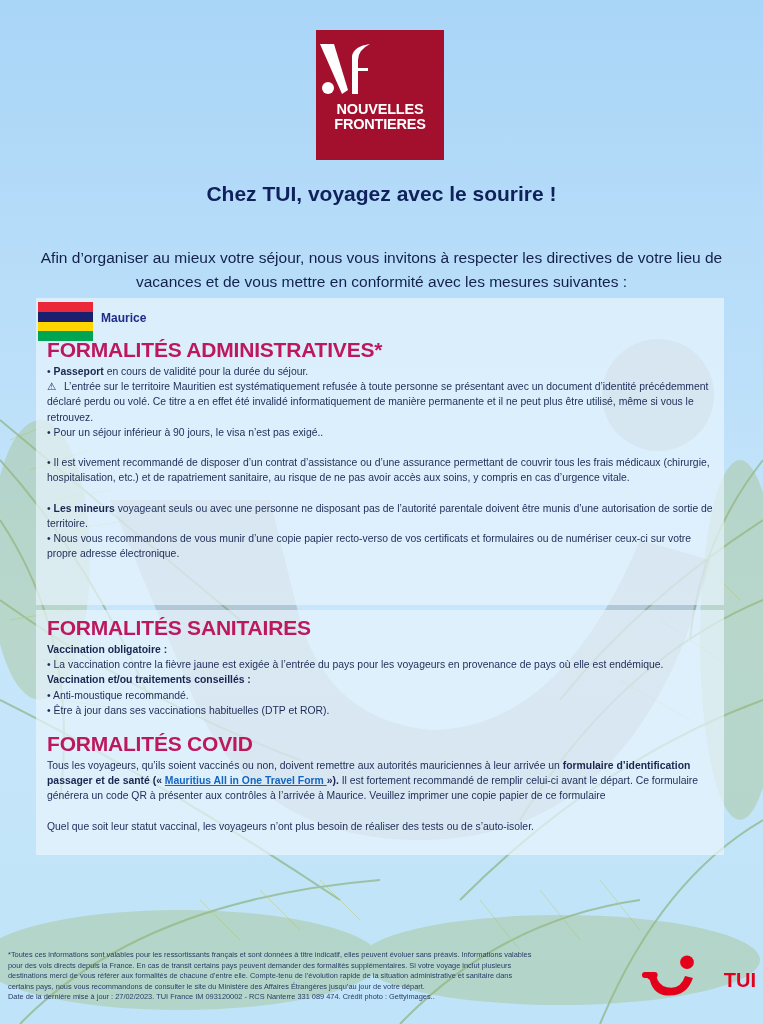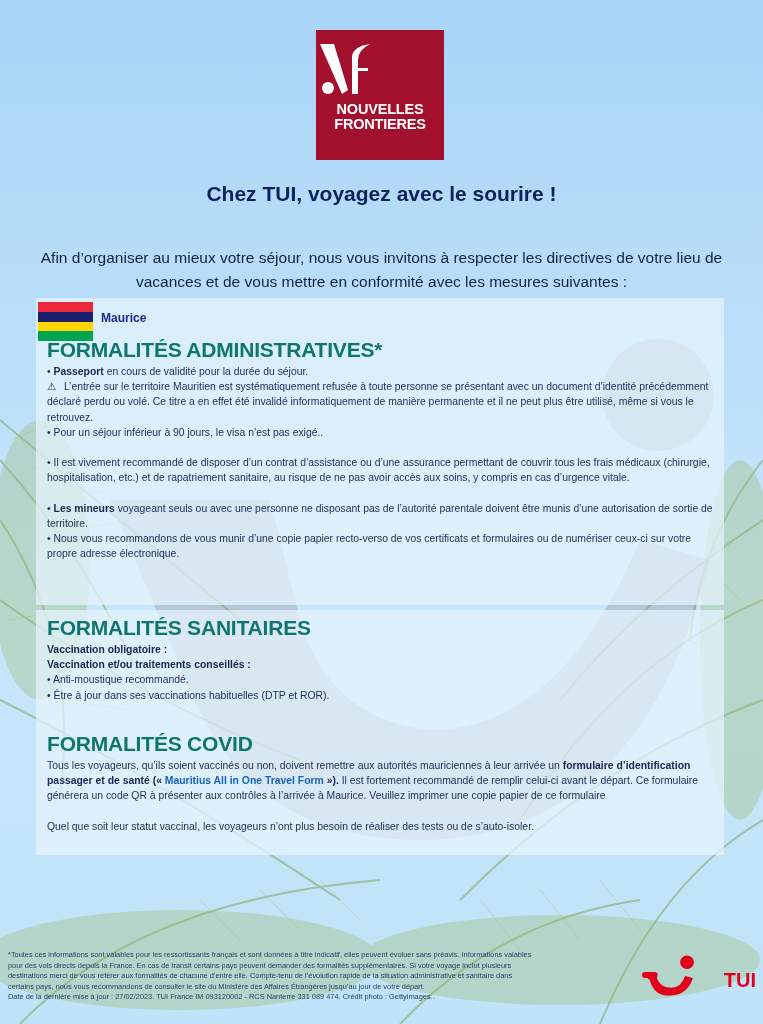--- a/index.html
+++ b/index.html
@@ -41,28 +41,28 @@
   .panel.p2 { top: 610px; height: 245px; }
 
   .content { position: absolute; left: 47px; width: 670px; z-index: 3; color: #1d2b57; }
   .flag { position: absolute; left: 38px; top: 302px; width: 55px; height: 39px; z-index: 3; }
   .flag div { height: 25%; }
   .country {
     position: absolute; left: 101px; top: 311px; font-size: 12px; font-weight: bold;
     color: #1e2c8a; z-index: 3;
   }
   .sec-title {
-    position: absolute; left: 47px; font-size: 21px; font-weight: bold; color: #0f766e;
+    position: absolute; left: 47px; font-size: 21px; font-weight: bold; color: #be185d;
     z-index: 3; letter-spacing: -0.2px;
   }
   .txt { font-size: 10.4px; line-height: 15.2px; }
   .txt p { margin: 0; }
   .txt .gap { height: 15.2px; }
   .txt b { font-weight: bold; color: #1a2550; }
-  .link { color: #1565c0; font-weight: bold; cursor: pointer; }
+  .link { color: #1565c0; text-decoration: underline; font-weight: bold; cursor: pointer; }
   .warn { display: inline-block; width: 14px; }
 
   .footer {
     position: absolute; left: 8px; top: 950px; width: 610px;
     font-size: 7.4px; line-height: 10.6px; color: #2a3a66; z-index: 3;
   }
   .footer p { margin: 0; }
   .tui {
     position: absolute; left: 640px; top: 952px; width: 116px; height: 46px; z-index: 3;
     display: flex; align-items: center; gap: 21px;
@@ -140,20 +140,21 @@
   <div class="gap"></div>
   <p>• Il est vivement recommandé de disposer d’un contrat d’assistance ou d’une assurance permettant de couvrir tous les frais médicaux (chirurgie, hospitalisation, etc.) et de rapatriement sanitaire, au risque de ne pas avoir accès aux soins, y compris en cas d’urgence vitale.</p>
   <div class="gap"></div>
   <p>• <b>Les mineurs</b><span> voyageant seuls ou avec une personne ne disposant pas de l’autorité parentale doivent être munis d’une autorisation de sortie de territoire.</span></p>
   <p>• Nous vous recommandons de vous munir d’une copie papier recto-verso de vos certificats et formulaires ou de numériser ceux-ci sur votre propre adresse électronique.</p>
 </div>
 
 <div class="sec-title" style="top:616px">FORMALITÉS SANITAIRES</div>
 <div class="content txt" style="top:642px">
   <p><b>Vaccination obligatoire :</b></p>
+  <p>• La vaccination contre la fièvre jaune est exigée à l’entrée du pays pour les voyageurs en provenance de pays où elle est endémique.</p>
   <p><b>Vaccination et/ou traitements conseillés :</b></p>
   <p>• Anti-moustique recommandé.</p>
   <p>• Être à jour dans ses vaccinations habituelles (DTP et ROR).</p>
 </div>
 
 <div class="sec-title" style="top:732px">FORMALITÉS COVID</div>
 <div class="content txt" style="top:758px">
   <p><span>Tous les voyageurs, qu’ils soient vaccinés ou non, doivent remettre aux autorités mauriciennes à leur arrivée un </span><b>formulaire d’identification passager et de santé (« </b><a class="link">Mauritius All in One Travel Form </a><b>»).</b><span> Il est fortement recommandé de remplir celui-ci avant le départ. Ce formulaire générera un code QR à présenter aux contrôles à l’arrivée à Maurice. Veuillez imprimer une copie papier de ce formulaire</span></p>
   <div class="gap"></div>
   <p>Quel que soit leur statut vaccinal, les voyageurs n’ont plus besoin de réaliser des tests ou de s’auto-isoler.</p>

